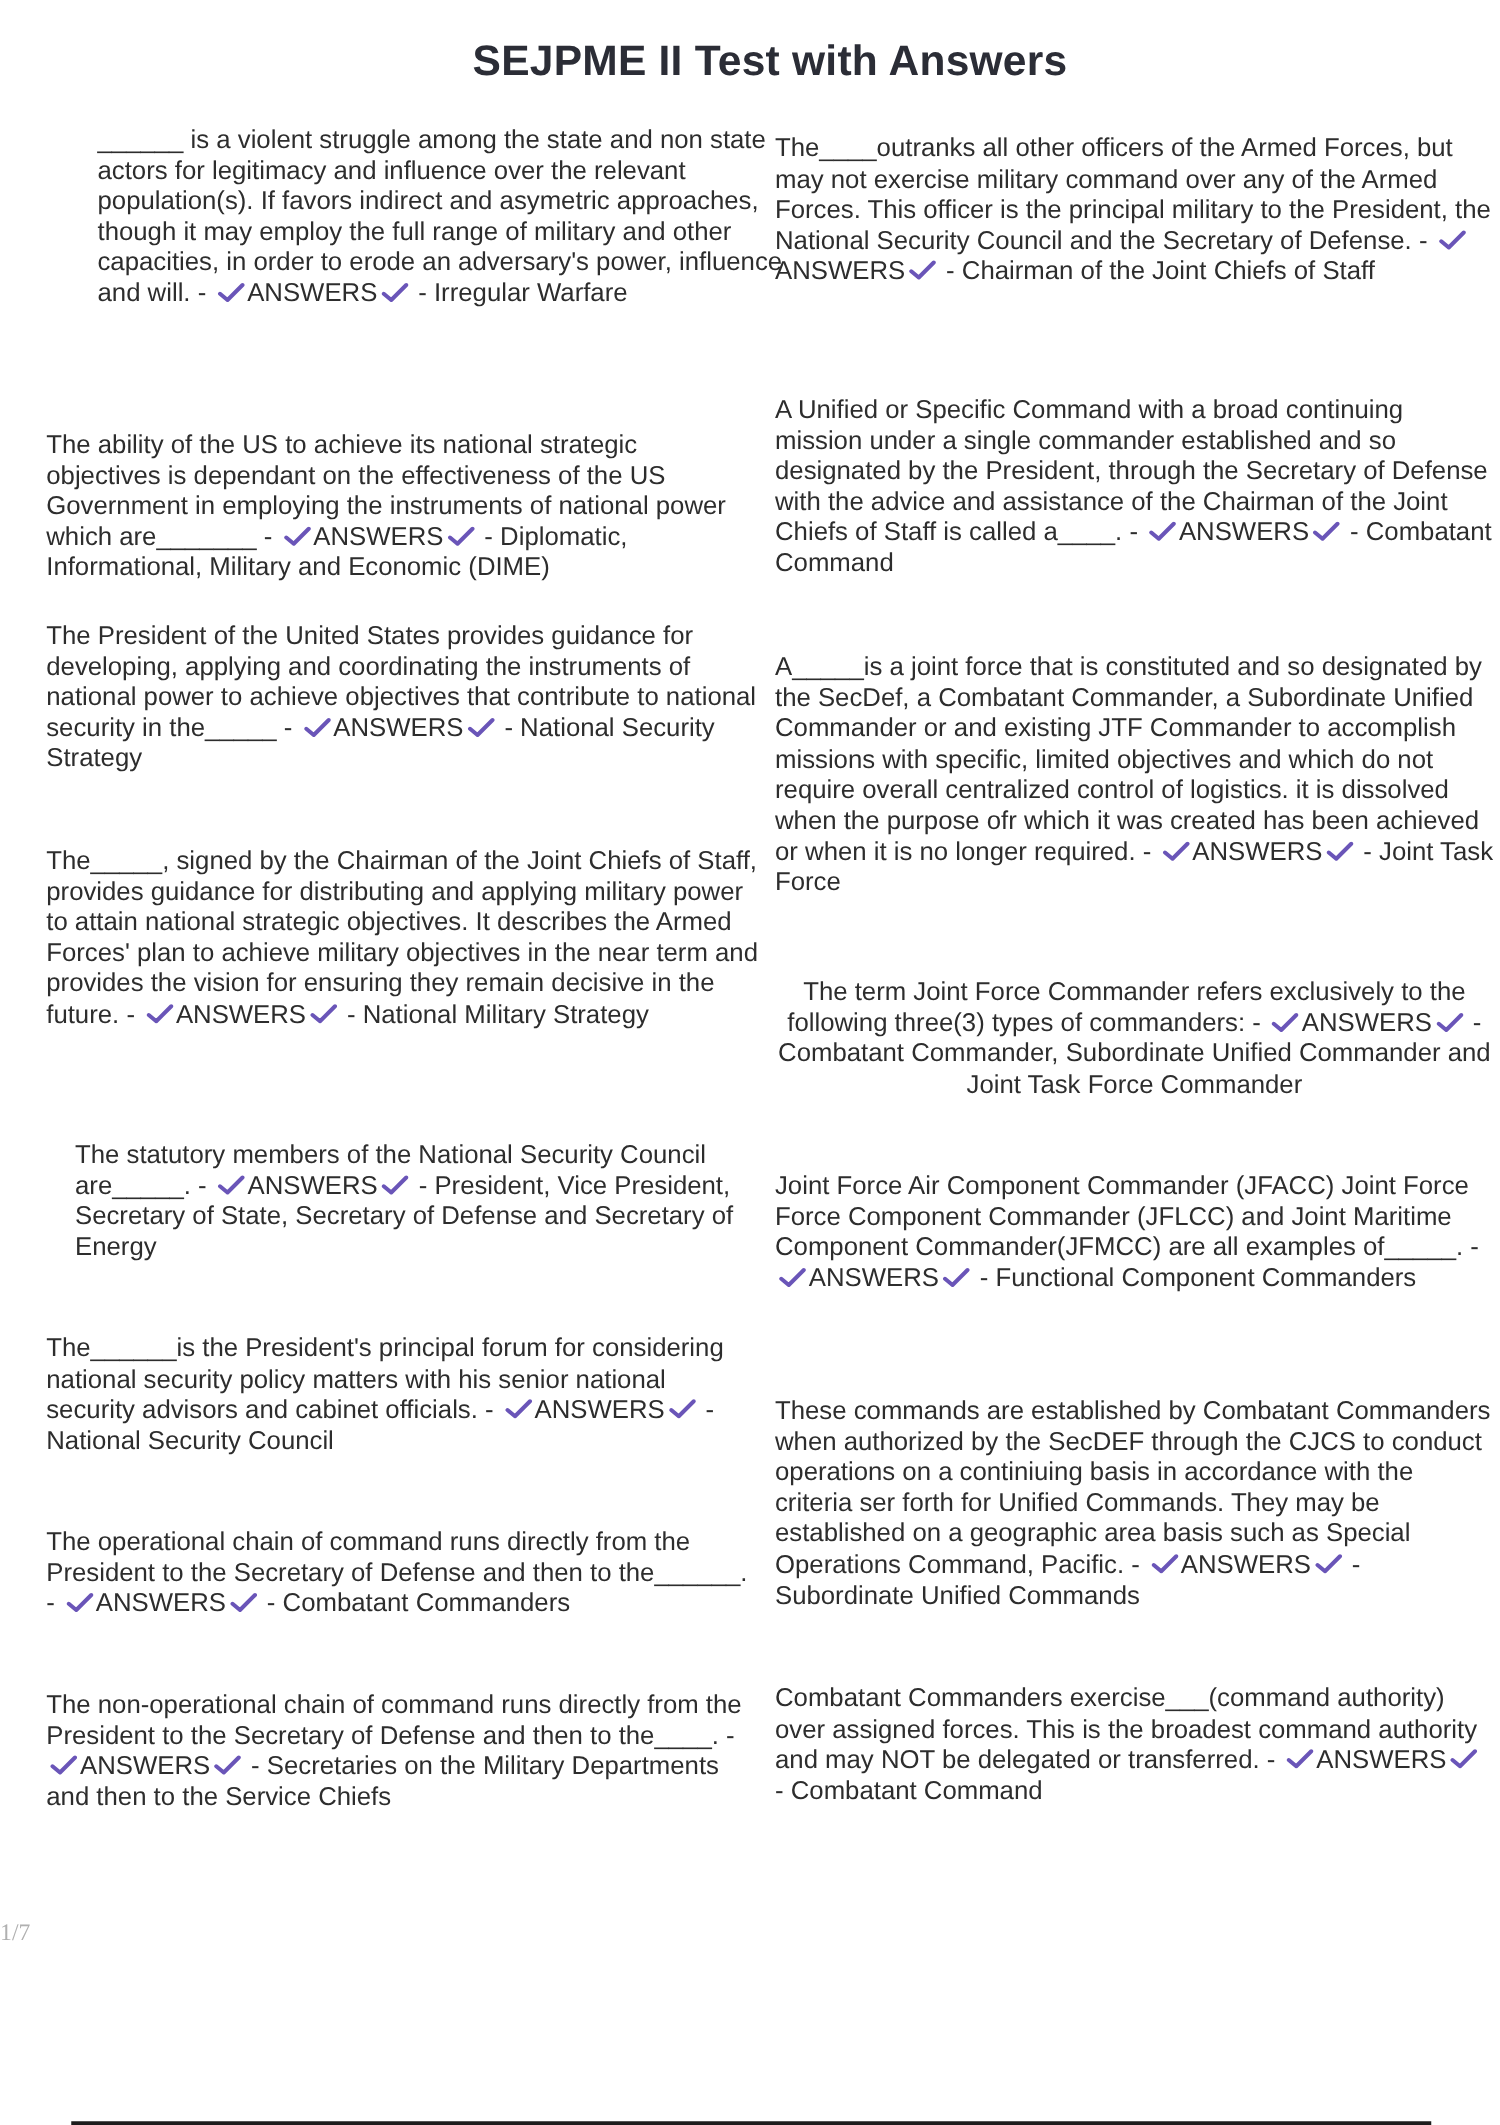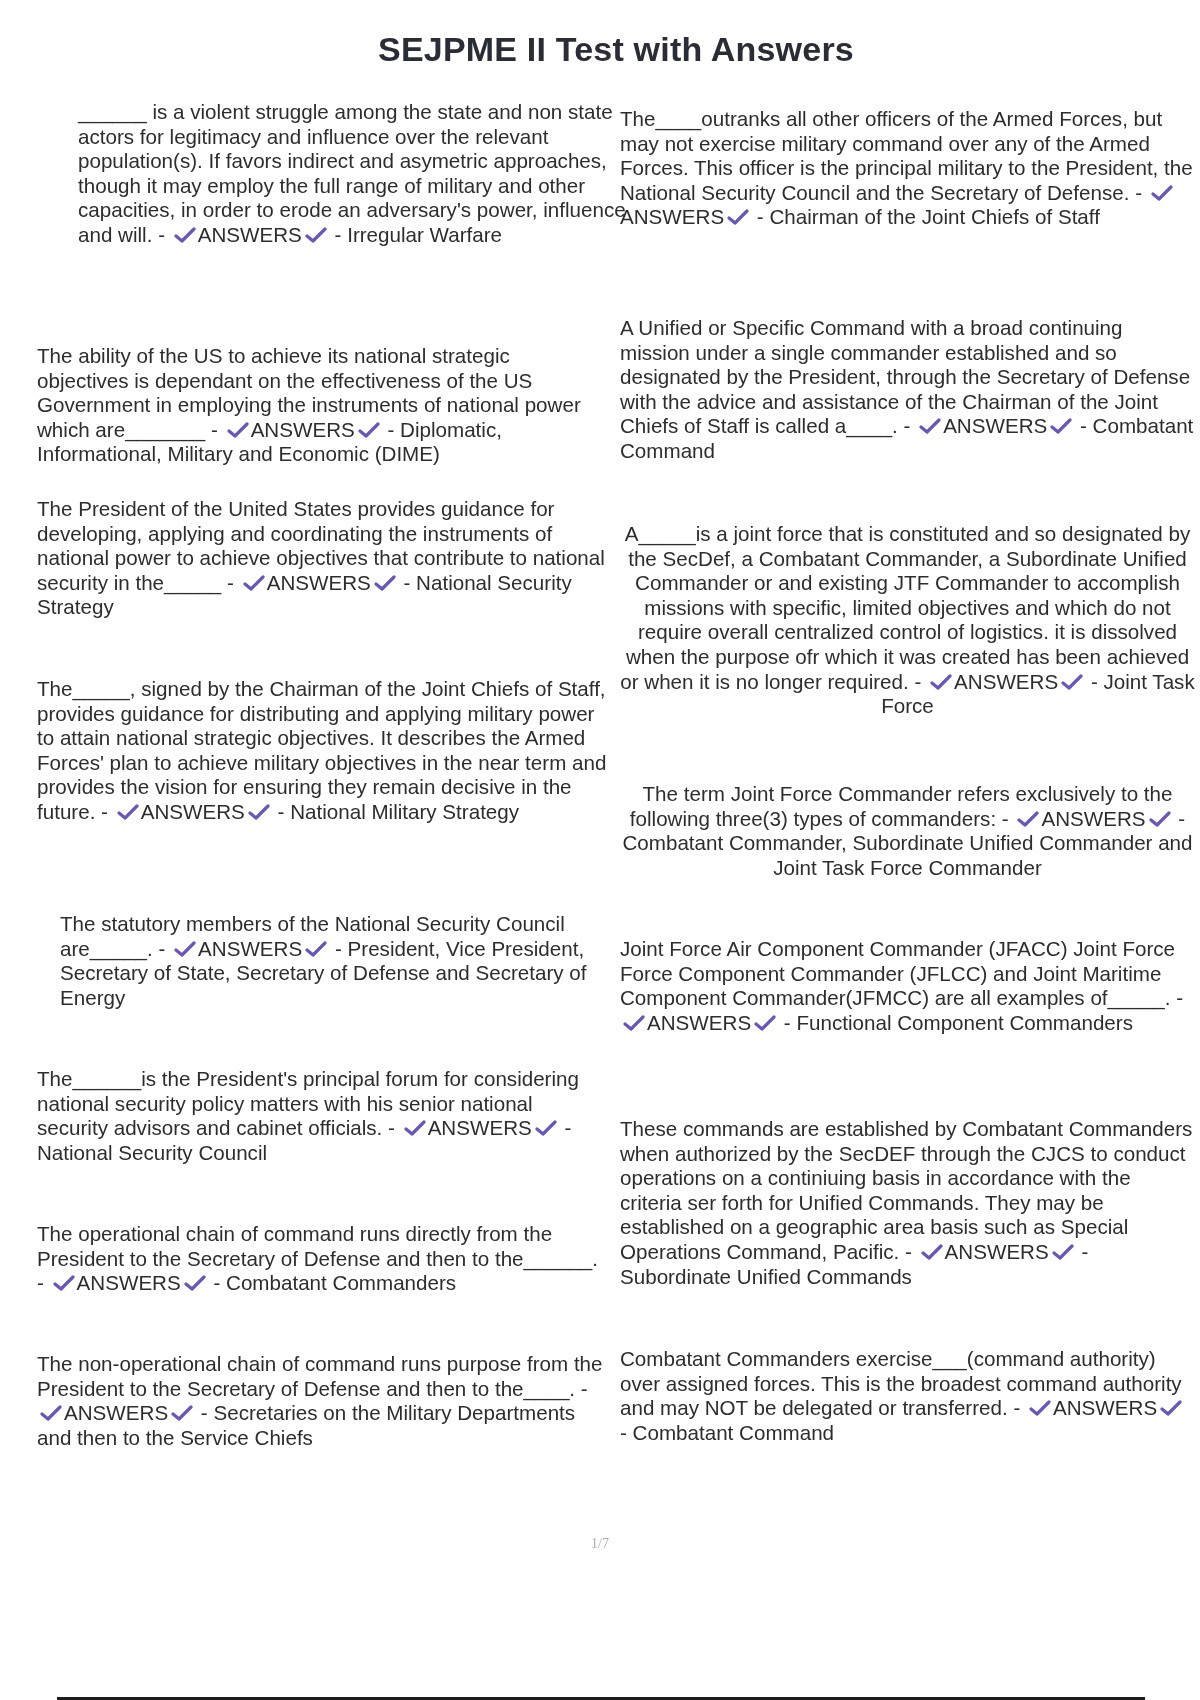--- a/index.html
+++ b/index.html
@@ -42,23 +42,23 @@
       height: 16px;
       vertical-align: -1px;
       margin: 0 2px 0 3px;
     }
     .check svg { display: block; }
     .page-num {
       position: absolute;
       top: 1536px;
       left: 0;
       width: 1200px;
-      text-align: center;
+      text-align: left;
       font-family: "Liberation Serif", serif;
-      font-size: 14px;
+      font-size: 19px;
       color: #b0b0b0;
     }
     .rule {
       position: absolute;
       top: 1697px;
       left: 57px;
       width: 1088px;
       height: 3px;
       background: #1c1c1c;
     }
@@ -120,21 +120,21 @@
 
   <div class="qa left" style="top:1222px;">
     <span class="q">The operational chain of command runs directly from the President to the Secretary of Defense and then to the______.</span><span class="sep"> - </span><span class="check"><svg width="22" height="16" viewBox="0 0 22 16">
           <path d="M2 9 L8 14 L20 2" fill="none" stroke="#6a55b8" stroke-width="3.2" stroke-linecap="round" stroke-linejoin="round"></path>
         </svg></span><span class="lbl">ANSWERS</span><span class="check"><svg width="22" height="16" viewBox="0 0 22 16">
           <path d="M2 9 L8 14 L20 2" fill="none" stroke="#6a55b8" stroke-width="3.2" stroke-linecap="round" stroke-linejoin="round"></path>
         </svg></span><span class="sep"> - </span><span class="a">Combatant Commanders</span>
   </div>
 
   <div class="qa left" style="top:1352px;">
-    <span class="q">The non-operational chain of command runs purpose from the President to the Secretary of Defense and then to the____.</span><span class="sep"> - </span><span class="check"><svg width="22" height="16" viewBox="0 0 22 16">
+    <span class="q">The non-operational chain of command runs directly from the President to the Secretary of Defense and then to the____.</span><span class="sep"> - </span><span class="check"><svg width="22" height="16" viewBox="0 0 22 16">
           <path d="M2 9 L8 14 L20 2" fill="none" stroke="#6a55b8" stroke-width="3.2" stroke-linecap="round" stroke-linejoin="round"></path>
         </svg></span><span class="lbl">ANSWERS</span><span class="check"><svg width="22" height="16" viewBox="0 0 22 16">
           <path d="M2 9 L8 14 L20 2" fill="none" stroke="#6a55b8" stroke-width="3.2" stroke-linecap="round" stroke-linejoin="round"></path>
         </svg></span><span class="sep"> - </span><span class="a">Secretaries on the Military Departments and then to the Service Chiefs</span>
   </div>
 </div>
 
 <div>
 
   <div class="qa right" style="top:107px;">
@@ -146,21 +146,21 @@
   </div>
 
   <div class="qa right" style="top:316px;">
     <span class="q">A Unified or Specific Command with a broad continuing mission under a single commander established and so designated by the President, through the Secretary of Defense with the advice and assistance of the Chairman of the Joint Chiefs of Staff is called a____.</span><span class="sep"> - </span><span class="check"><svg width="22" height="16" viewBox="0 0 22 16">
           <path d="M2 9 L8 14 L20 2" fill="none" stroke="#6a55b8" stroke-width="3.2" stroke-linecap="round" stroke-linejoin="round"></path>
         </svg></span><span class="lbl">ANSWERS</span><span class="check"><svg width="22" height="16" viewBox="0 0 22 16">
           <path d="M2 9 L8 14 L20 2" fill="none" stroke="#6a55b8" stroke-width="3.2" stroke-linecap="round" stroke-linejoin="round"></path>
         </svg></span><span class="sep"> - </span><span class="a">Combatant Command</span>
   </div>
 
-  <div class="qa right" style="top:522px;text-align:center;">
+  <div class="qa right" style="top:522px;">
     <span class="q">A_____is a joint force that is constituted and so designated by the SecDef, a Combatant Commander, a Subordinate Unified Commander or and existing JTF Commander to accomplish missions with specific, limited objectives and which do not require overall centralized control of logistics. it is dissolved when the purpose ofr which it was created has been achieved or when it is no longer required.</span><span class="sep"> - </span><span class="check"><svg width="22" height="16" viewBox="0 0 22 16">
           <path d="M2 9 L8 14 L20 2" fill="none" stroke="#6a55b8" stroke-width="3.2" stroke-linecap="round" stroke-linejoin="round"></path>
         </svg></span><span class="lbl">ANSWERS</span><span class="check"><svg width="22" height="16" viewBox="0 0 22 16">
           <path d="M2 9 L8 14 L20 2" fill="none" stroke="#6a55b8" stroke-width="3.2" stroke-linecap="round" stroke-linejoin="round"></path>
         </svg></span><span class="sep"> - </span><span class="a">Joint Task Force</span>
   </div>
 
   <div class="qa right" style="top:782px;text-align:center;">
     <span class="q">The term Joint Force Commander refers exclusively to the following three(3) types of commanders:</span><span class="sep"> - </span><span class="check"><svg width="22" height="16" viewBox="0 0 22 16">
           <path d="M2 9 L8 14 L20 2" fill="none" stroke="#6a55b8" stroke-width="3.2" stroke-linecap="round" stroke-linejoin="round"></path>

